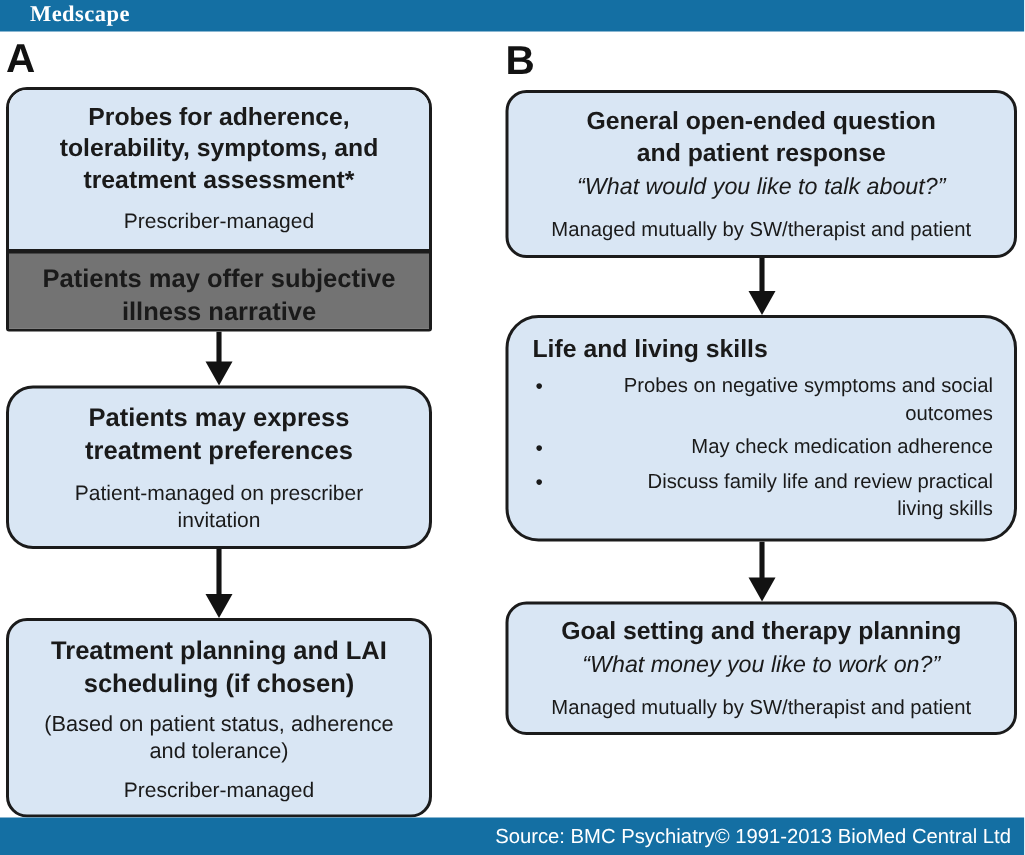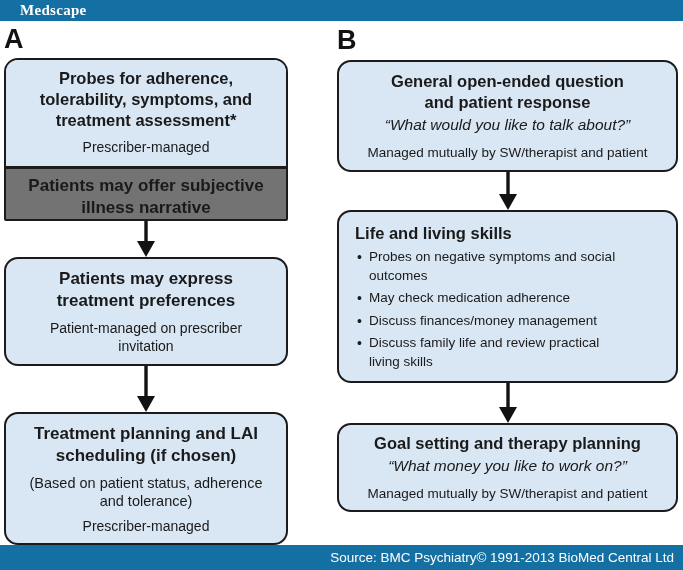--- a/index.html
+++ b/index.html
@@ -71,29 +71,29 @@
     background:#fff;
     text-align:center;
   }
   .compound .blue-part{ background:var(--box-fill); padding:8px 6px 10px; }
   .compound .note-part{
     background:#737373;
     border-top:3px solid var(--box-border);
     padding:6px 4px 8px;
     font-weight:bold; font-size:17px; line-height:22px;
   }
-  .box-a2{ padding:9px 6px; }
+  .box-a2{ padding:9px 6px;border-radius:18px; }
   .box-a3{ padding:9px 6px 8px; }
   .box-b1{ padding:9px 6px; }
   .box-b3{ padding:8px 6px; }
 
   
-  .box-b2{ padding:11px 14px 10px 16px; text-align:left; }
+  .box-b2{ padding:11px 14px 10px 16px; text-align:left;border-radius:22px; }
   .box-b2 .title{ font-size:16.5px; }
-  .box-b2 ul{ list-style:none; margin-top:4px; }
+  .box-b2 ul{ list-style:none; margin-top:4px;text-align:right; }
   .box-b2 li{
     position:relative;
     padding-left:14px;
     font-size:13.5px; line-height:18.5px;
     margin-top:4px;
     white-space:pre-line;
   }
   .box-b2 li::before{
     content:"\2022";
     position:absolute; left:2px; top:0;
@@ -185,21 +185,20 @@
           <polygon points="2,22 20,22 11,38" fill="#121212"></polygon>
         </svg>
       </div>
 
       <div class="box box-b2">
         <div class="title">Life and living skills</div>
         <ul>
           <li>Probes on negative symptoms and social
 outcomes</li>
           <li>May check medication adherence</li>
-          <li>Discuss finances/money management</li>
           <li>Discuss family life and review practical
 living skills</li>
         </ul>
       </div>
 
       <div class="arrow-wrap">
         <svg width="22" height="40" viewBox="0 0 22 40" aria-hidden="true">
           <line x1="11" y1="0" x2="11" y2="26" stroke="#121212" stroke-width="3.4"></line>
           <polygon points="2,24 20,24 11,40" fill="#121212"></polygon>
         </svg>

